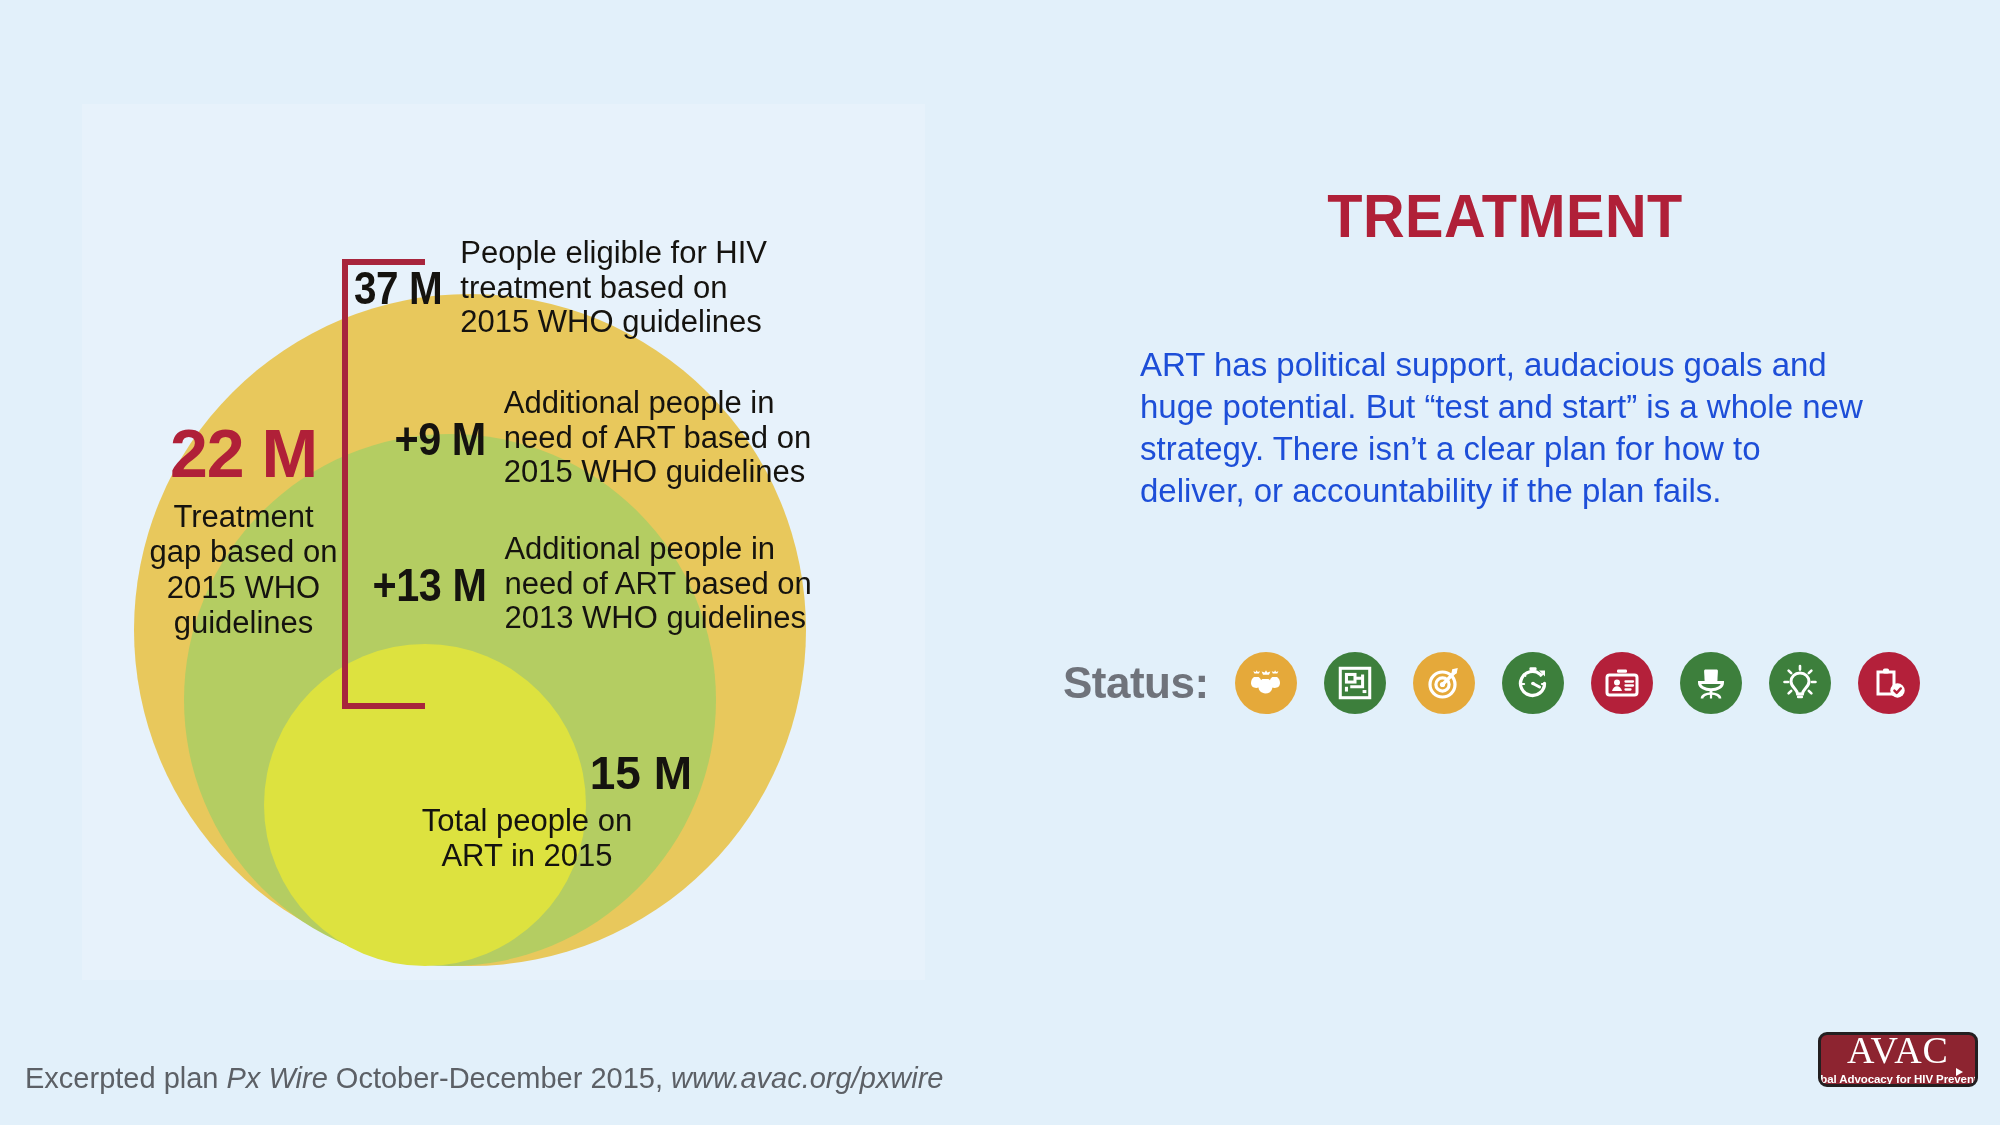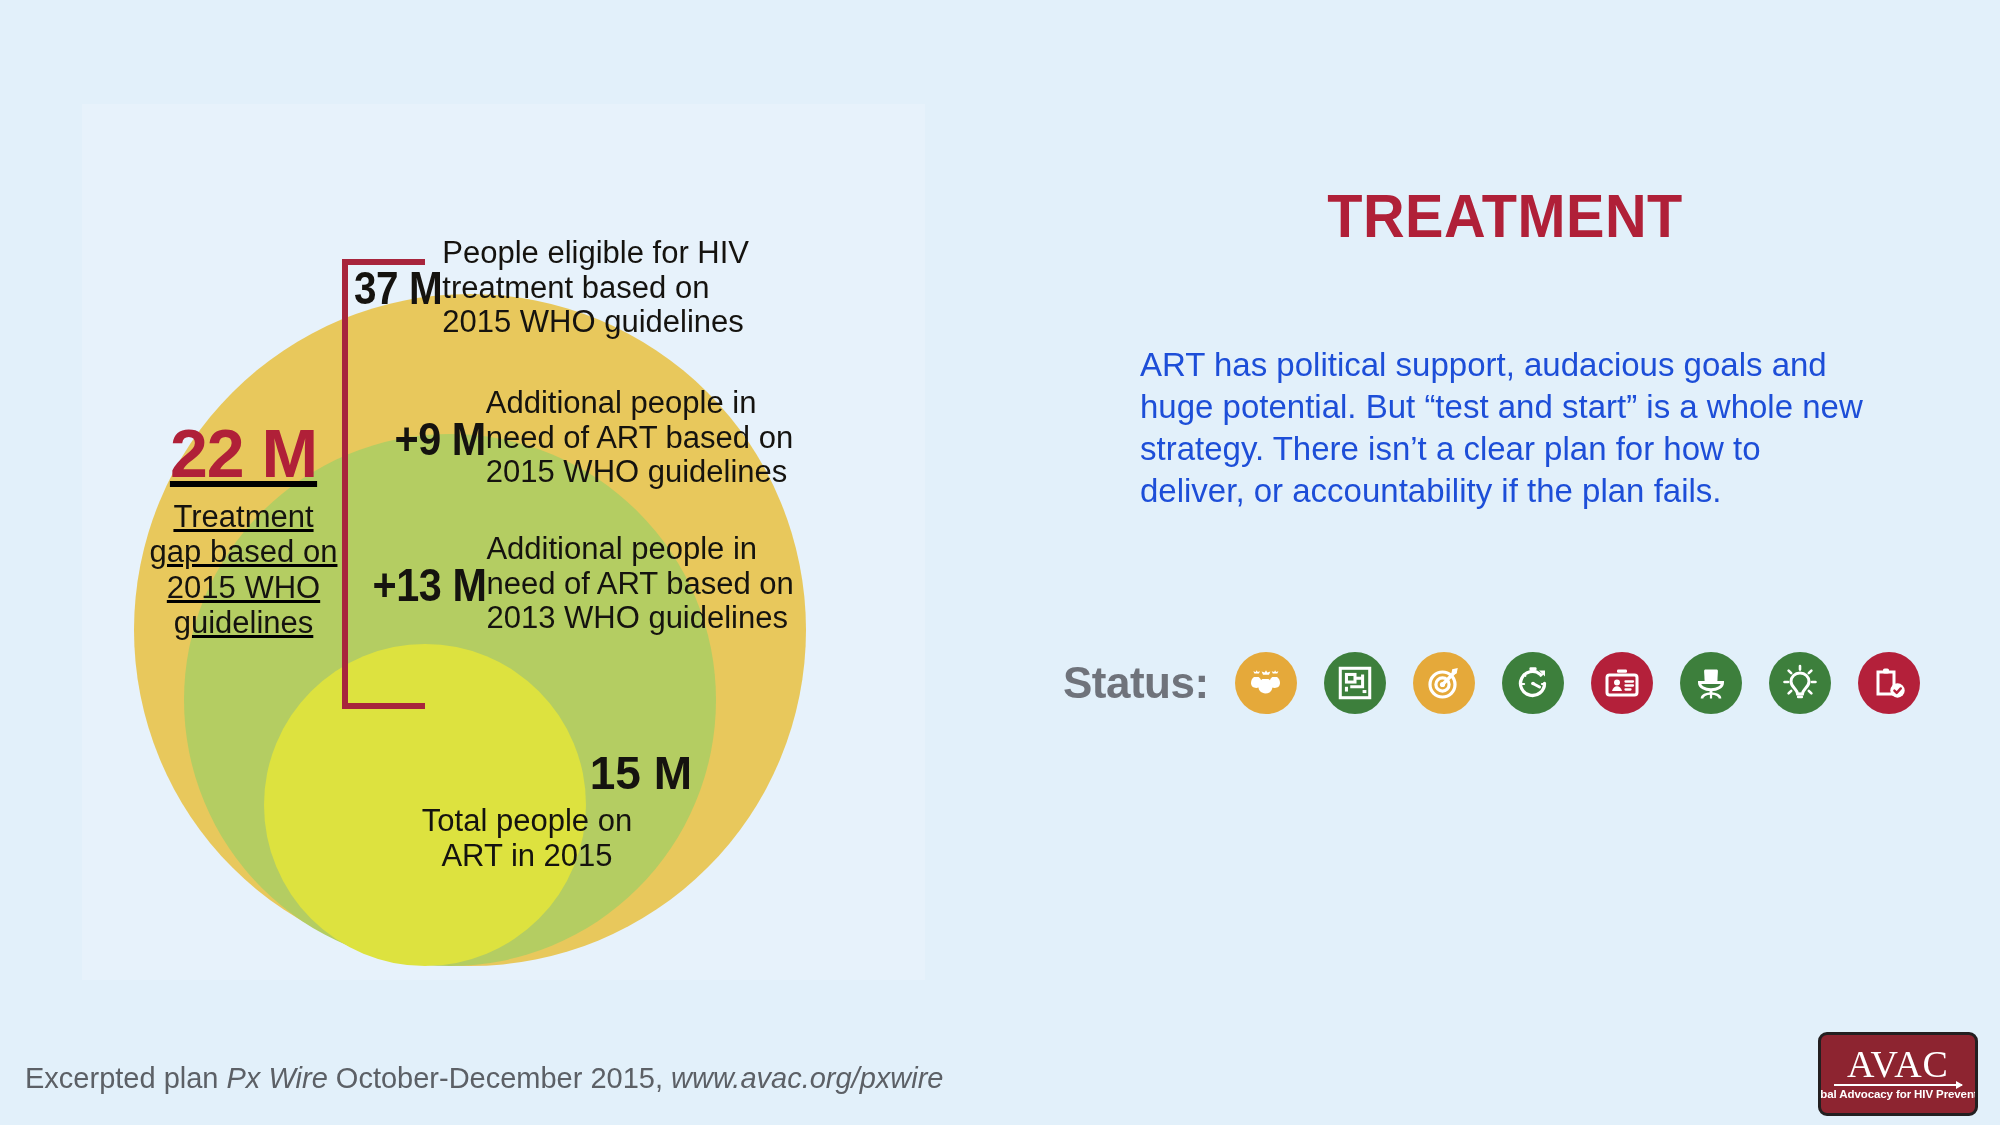--- a/index.html
+++ b/index.html
@@ -72,20 +72,21 @@
     letter-spacing: -0.5px;
     white-space: nowrap;
     font-stretch: condensed;
     transform: scaleX(0.88);
     transform-origin: right center;
   }
   .callout-desc {
     font-size: 31px;
     line-height: 1.12;
     color: #15130f;
+    margin-left: 18px;
     white-space: pre-line;
   }
 
   #callout-37m { left: 260px; top: 132px; }
   #callout-37m .callout-number { font-size: 46px; }
   #callout-9m  { left: 300px; top: 282px; }
   #callout-13m { left: 275px; top: 428px; }
 
   #callout-15m {
     position: absolute;
@@ -112,21 +113,20 @@
     white-space: pre-line;
   }
 
   
   #gap-block {
     position: absolute;
     left: 24px;
     top: 315px;
     width: 275px;
     text-align: center;
-    text-decoration: underline;
   }
   #gap-number {
     font-weight: bold;
     font-size: 68px;
     color: #b02038;
     line-height: 1.0;
     display: block;
     letter-spacing: -1px;
   }
   #gap-desc {
@@ -201,21 +201,21 @@
     white-space: nowrap;
   }
   #footer-credit .it { font-style: italic; }
 
   
   #avac-logo {
     position: absolute;
     left: 1818px;
     top: 1032px;
     width: 160px;
-    height: 84px;
+    height: 55px;
     background: #8d2430;
     border: 3px solid #231f20;
     border-radius: 9px;
     box-sizing: border-box;
     display: flex;
     flex-direction: column;
     align-items: center;
     justify-content: center;
     overflow: hidden;
   }

